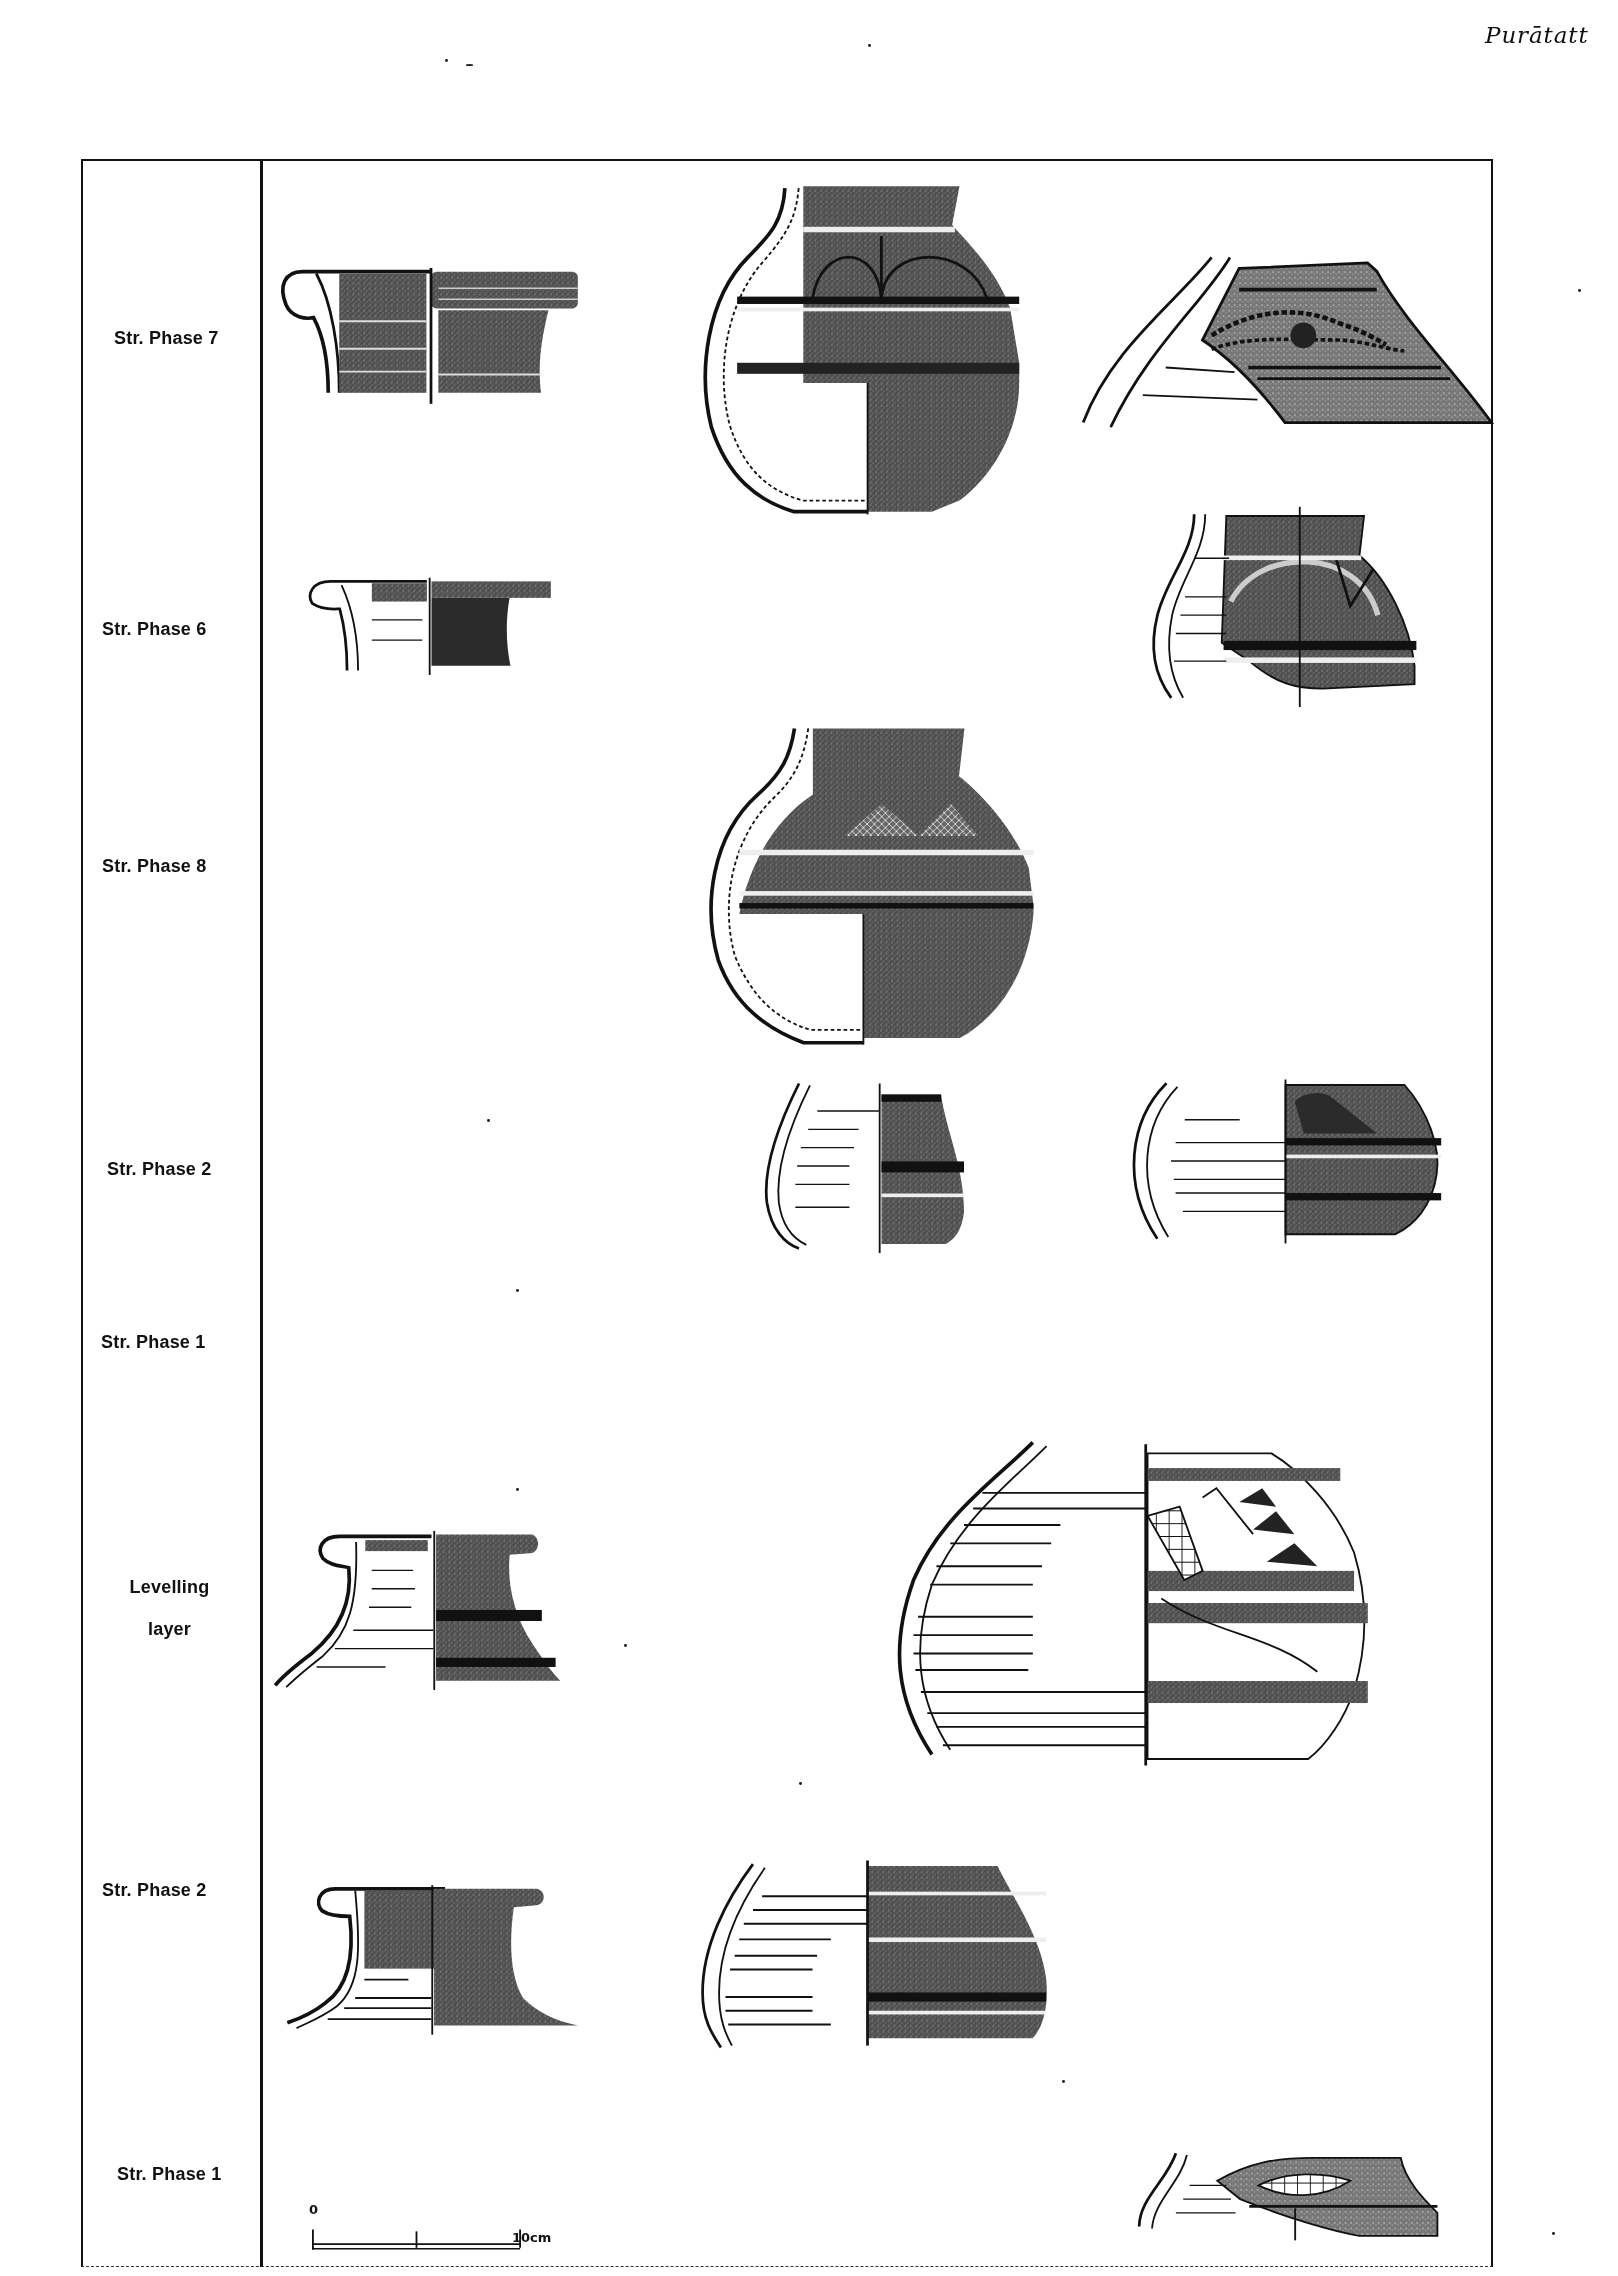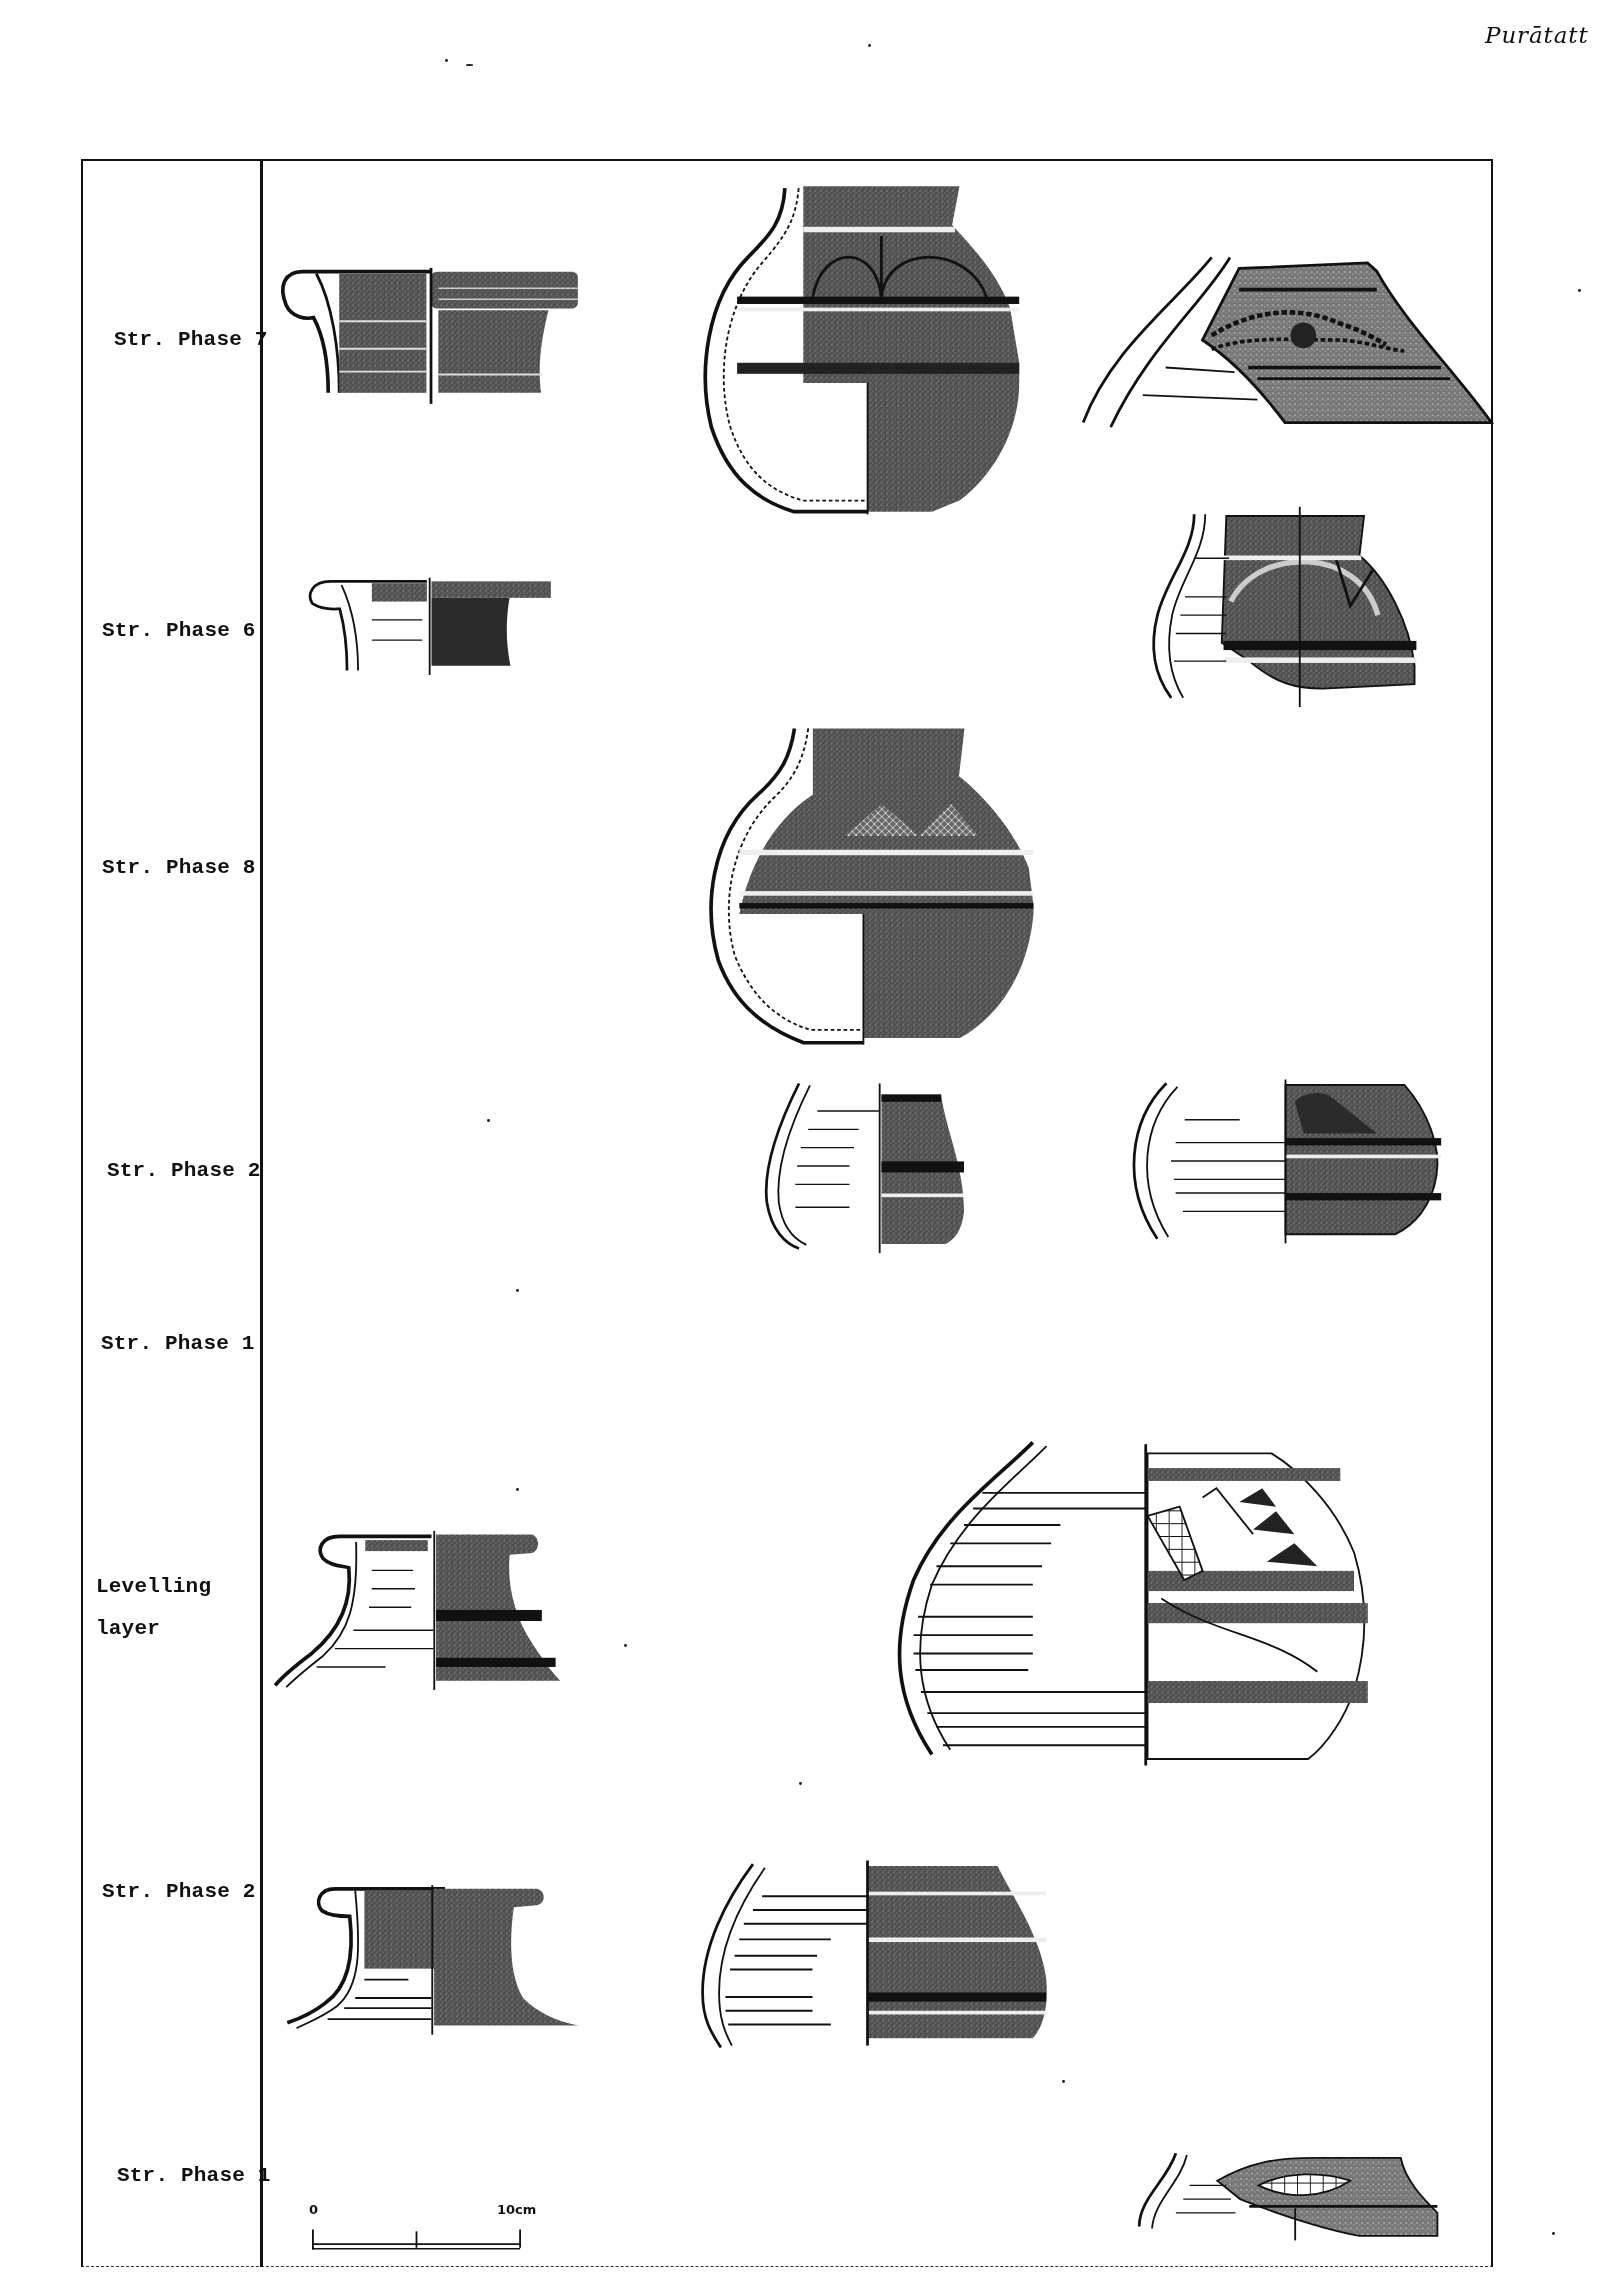--- a/index.html
+++ b/index.html
@@ -1,20 +1,20 @@
 <!DOCTYPE html>
 <html style="font-size:14.7px"><head>
 <meta charset="utf-8">
 <style>
   html, body { margin: 0; padding: 0; background: #ffffff; }
   body { width: 1618px; height: 2277px; position: relative; overflow: hidden; font-family: "DejaVu Sans", sans-serif; color: #111; }
   .running-head { position: absolute; left: 1485px; top: 22px; font-family: "DejaVu Serif", serif; font-style: italic; font-size: 23px; letter-spacing: 0.9px; color: #111; white-space: nowrap; }
   .frame { position: absolute; left: 81px; top: 159px; width: 1412px; height: 2108px; border: 2.8px solid #111; border-bottom: 1.8px dashed #333; box-sizing: border-box; }
   .col-divider { position: absolute; left: 260px; top: 159px; width: 2.8px; height: 2108px; background: #111; }
-  .phase-label { position: absolute; font-family: Liberation Mono, monospace; font-weight: bold; font-size: 21px; color: #111; white-space: nowrap; letter-spacing: 0.2px; }
+  .phase-label { position: absolute; font-family: Liberation Sans, sans-serif; font-weight: bold; font-size: 18px; color: #111; white-space: nowrap; letter-spacing: 0.2px; text-align: center; }
   .phase-label.multi { line-height: 42px; white-space: normal; width: 147px; font-weight: bold; }
   .vessel { position: absolute; }
   .vessel svg { display: block; overflow: visible; }
   .scale { position: absolute; left: 309px; top: 2202px; width: 248px; height: 55px; }
   .scale .tick-label { position: absolute; font-family: "DejaVu Sans", sans-serif; font-size: 13px; font-weight: bold; top: 0; }
   .speck { position: absolute; width: 2.8px; height: 2.8px; background: #222; border-radius: 50%; }
 </style>
 </head>
 <body>
 
@@ -289,21 +289,21 @@
     <line x1="130" y1="68" x2="335" y2="68" stroke="#111" stroke-width="3"></line>
     <line x1="65" y1="45" x2="105" y2="45" stroke="#111" stroke-width="1.5"></line>
     <line x1="58" y1="60" x2="110" y2="60" stroke="#111" stroke-width="1.5"></line>
     <line x1="50" y1="75" x2="115" y2="75" stroke="#111" stroke-width="1.5"></line>
     <line x1="180" y1="70" x2="180" y2="105" stroke="#111" stroke-width="2"></line>
   </svg>
 </div>
 
 <div class="scale">
   <span class="tick-label" style="left:0px;">0</span>
-  <span class="tick-label" style="left:188px;">10cm</span>
+  <span class="tick-label" style="left:203px;margin-top:28px;">10cm</span>
   <svg width="248" height="55" viewBox="0 0 270 60" style="position:absolute; left:0; top:0;">
     <line x1="4" y1="30" x2="4" y2="52" stroke="#111" stroke-width="2"></line>
     <line x1="117" y1="32" x2="117" y2="50" stroke="#111" stroke-width="2"></line>
     <line x1="230" y1="30" x2="230" y2="50" stroke="#111" stroke-width="2"></line>
     <line x1="4" y1="46" x2="230" y2="46" stroke="#111" stroke-width="2"></line>
     <line x1="4" y1="51" x2="230" y2="51" stroke="#111" stroke-width="1.5"></line>
   </svg>
 </div>
 
 <div class="speck" style="left:445px; top:59px;"></div>

